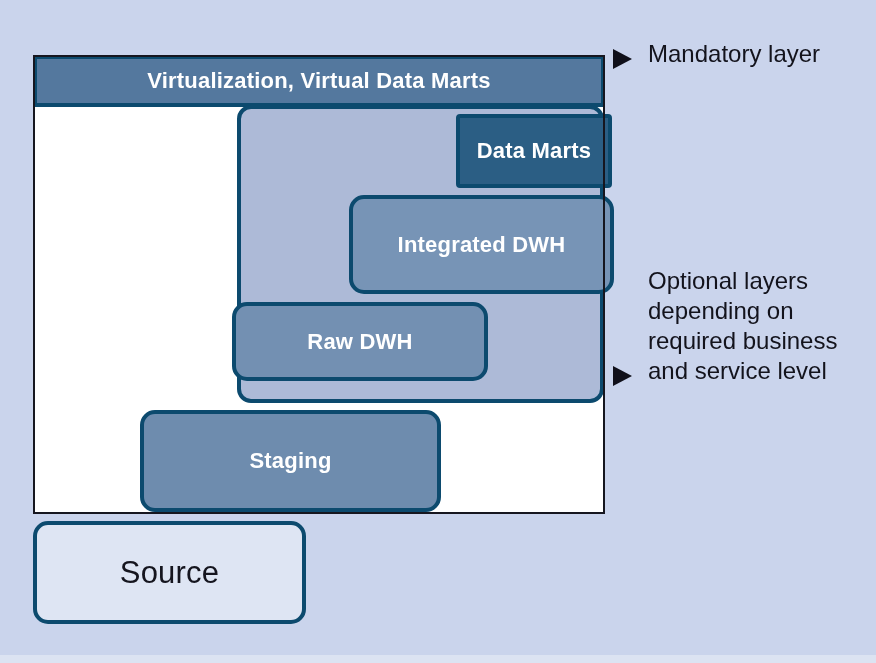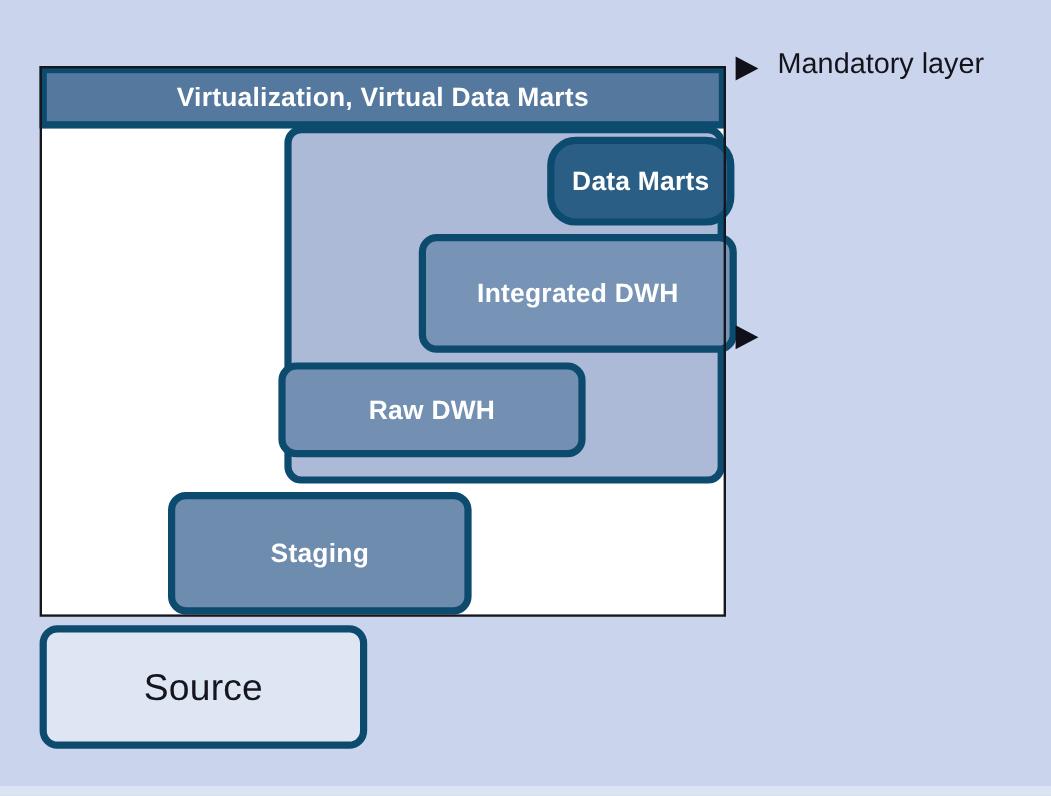--- a/index.html
+++ b/index.html
@@ -30,21 +30,21 @@
     z-index: 8;
     pointer-events: none;
   }
 
   .layer-box {
     position: absolute;
     display: flex;
     align-items: center;
     justify-content: center;
     box-sizing: border-box;
-    border: 6px solid #0c4a6e;
+    border: 4px solid #0c4a6e;
     color: #ffffff;
     font-weight: bold;
     font-size: 22px;
     letter-spacing: 0.2px;
   }
 
   .header-bar {
     left: 33px; top: 55px;
     width: 572px; height: 52px;
     background: #54789e;
@@ -57,21 +57,21 @@
     width: 367px; height: 298px;
     background: #adbad7;
     border-radius: 14px;
     z-index: 3;
   }
 
   .data-marts {
     left: 456px; top: 114px;
     width: 156px; height: 74px;
     background: #2b5e84;
-    border-radius: 24px;
+    border-radius: 4px;
     z-index: 5;
   }
 
   .integrated-dwh {
     left: 349px; top: 195px;
     width: 265px; height: 99px;
     background: #7794b6;
     border-radius: 15px;
     z-index: 4;
   }
@@ -79,41 +79,41 @@
   .raw-dwh {
     left: 232px; top: 302px;
     width: 256px; height: 79px;
     background: #7390b2;
     border-radius: 15px;
     z-index: 4;
   }
 
   .staging {
     left: 140px; top: 410px;
-    width: 253px; height: 102px;
+    width: 301px; height: 102px;
     background: #6e8cae;
     border-radius: 15px;
     z-index: 4;
   }
 
   .source {
     left: 33px; top: 521px;
     width: 273px; height: 103px;
     background: #dee5f3;
     border-radius: 15px;
     color: #15151e;
     font-weight: normal;
     font-size: 31px;
     z-index: 2;
   }
 
   .annotation {
     position: absolute;
     display: flex;
-    align-items: center;
+    align-items: flex-end;
     color: #13131c;
     font-size: 24px;
     line-height: 30px;
     z-index: 9;
   }
   .annotation-mandatory { left: 613px; top: 39px; }
   .annotation-optional  { left: 613px; top: 266px; }
   .tri-right {
     width: 0; height: 0;
     border-top: 10px solid transparent;
@@ -168,15 +168,21 @@
     <span>Source</span>
   </div>
 
   <div class="annotation annotation-mandatory">
     <span class="tri-right"></span>
     <span>Mandatory layer</span>
   </div>
 
   <div class="annotation annotation-optional">
     <span class="tri-right"></span>
+    <span>
+      <div>Optional layers</div>
+      <div>depending on</div>
+      <div>required business</div>
+      <div>and service level</div>
+    </span>
   </div>
 
 </div>
 
 </body></html>

